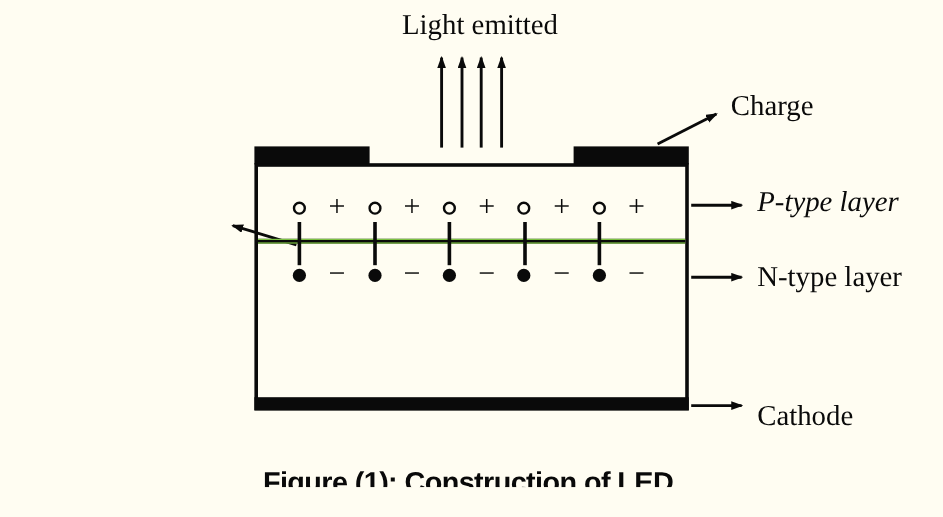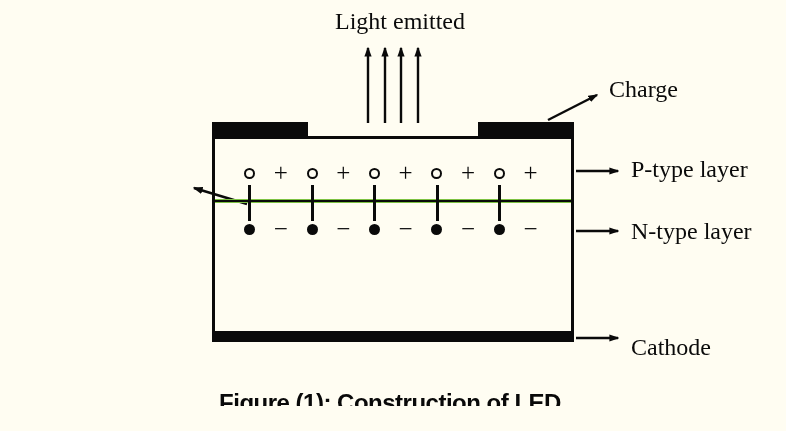--- a/index.html
+++ b/index.html
@@ -61,21 +61,21 @@
     border-radius:50%;box-sizing:border-box;background:var(--bg);
   }
   .electron{
     width:11px;height:11px;border-radius:50%;
     background:var(--ink);
   }
   .sign{font-size:25px;font-weight:400;}
   
   .light-label{left:300px;top:8px;width:200px;text-align:center;}
   .anode-label{left:609px;top:76px;}
-  .p-label{left:631px;top:156px;}
+  .p-label{left:631px;top:156px;font-style:italic;}
   .n-label{left:631px;top:218px;}
   .cathode-label{left:631px;top:334px;}
   .recomb-label{
     left:0px;top:150px;width:208px;
     text-align:center;line-height:34px;
   }
   .caption{
     left:183px;top:389px;width:414px;
     text-align:center;
     font-family:"Liberation Sans", sans-serif;

